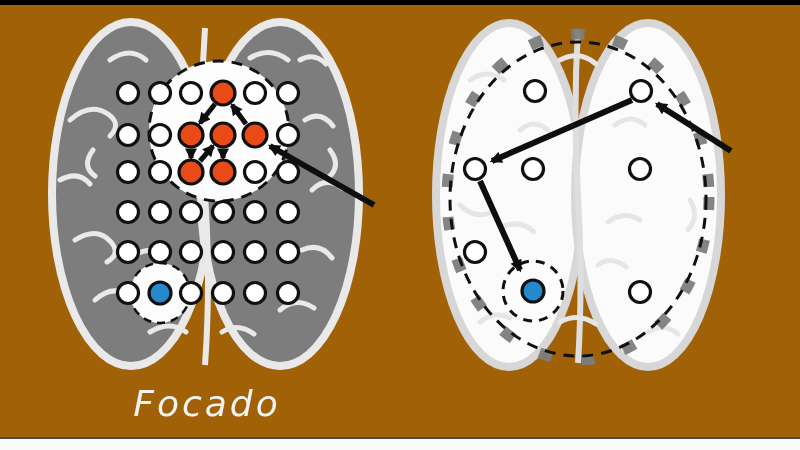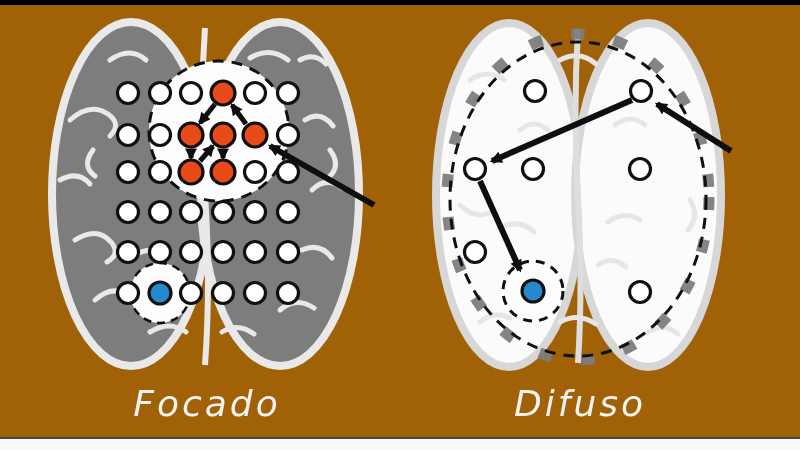--- a/index.html
+++ b/index.html
@@ -150,16 +150,15 @@
           <circle cx="533" cy="169" r="10.5" fill="#ffffff" stroke="#101010" stroke-width="3.2"></circle>
           <circle cx="640" cy="169" r="10.5" fill="#ffffff" stroke="#101010" stroke-width="3.2"></circle>
           <circle cx="475" cy="252" r="10.5" fill="#ffffff" stroke="#101010" stroke-width="3.2"></circle>
           <circle cx="533" cy="291" r="11" fill="#2589ce" stroke="#101010" stroke-width="3.2"></circle>
           <circle cx="640" cy="292" r="10.5" fill="#ffffff" stroke="#101010" stroke-width="3.2"></circle>
         </g>
     </g>
   </svg>
 
   <div class="panel-label label-focused">Focado</div>
-  <div class="panel-label label-diffuse">Difuso</div>
 
   <div class="bottom-strip"></div>
 </div>
 
 </body></html>

